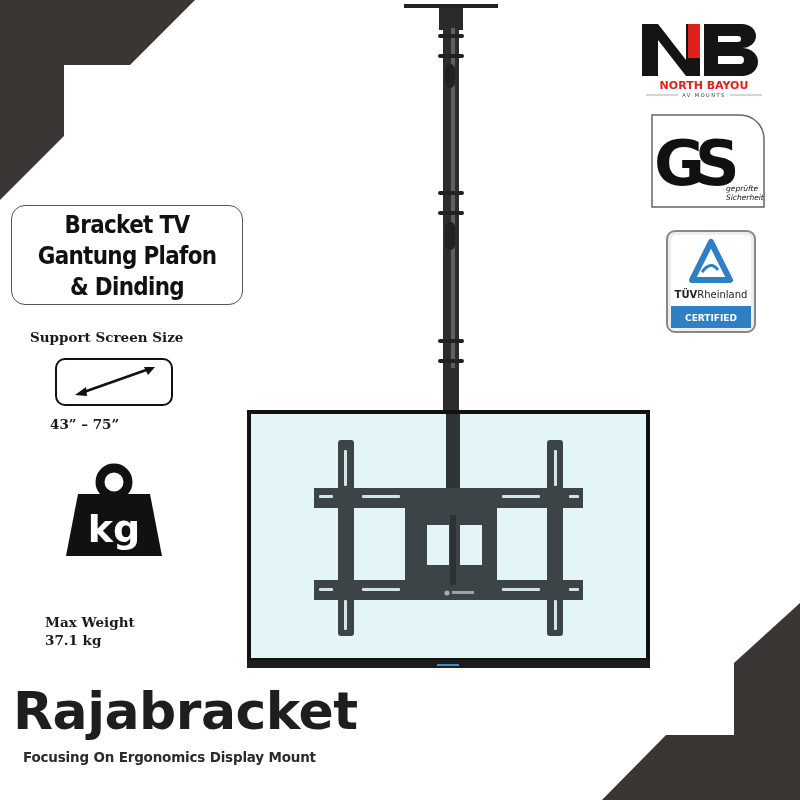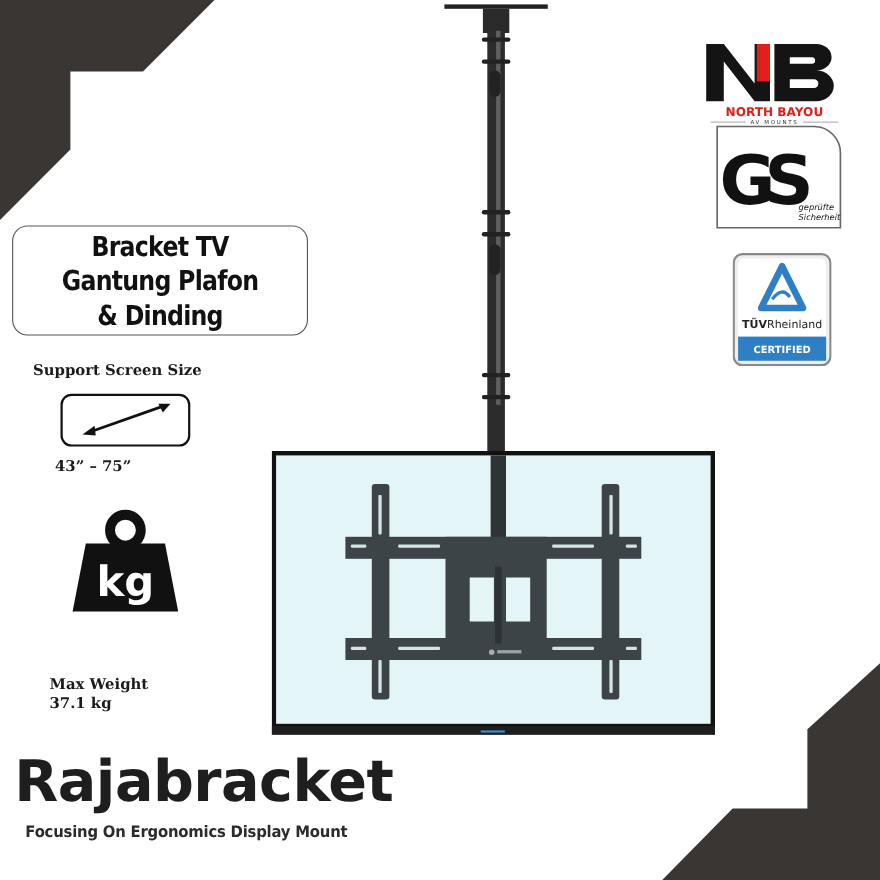--- a/index.html
+++ b/index.html
@@ -3,39 +3,39 @@
 <meta charset="utf-8">
 <style>
   html, body { margin: 0; padding: 0; }
   body { width: 800px; height: 800px; position: relative; overflow: hidden; background: #ffffff; font-family: "DejaVu Sans", sans-serif; }
   .abs { position: absolute; }
 
   
   .corner { position: absolute; }
 
   
-  .title-box { left: 11px; top: 205px; width: 269px; height: 100px; border: 1.5px solid #555; border-radius: 14px; box-sizing: border-box; text-align: center; }
+  .title-box { left: 11px; top: 205px; width: 232px; height: 100px; border: 1.5px solid #555; border-radius: 14px; box-sizing: border-box; text-align: center; }
   .title-line { font-family: "DejaVu Sans", sans-serif; font-weight: bold; font-size: 25px; line-height: 31px; color: #111; letter-spacing: -0.8px; transform: scaleX(0.86); }
   .title-lines { padding-top: 3px; }
 
   .serif-label { font-family: "DejaVu Serif", serif; font-weight: bold; color: #1a1a1a; text-align: left; }
 
   .screen-size-label { left: 30px; top: 329px; width: 170px; font-size: 13.5px; }
   .screen-size-icon { left: 55px; top: 358px; width: 118px; height: 48px; border: 2px solid #111; border-radius: 10px; box-sizing: border-box; }
   .screen-size-value { left: 50px; top: 416px; width: 120px; font-size: 13.5px; }
 
   .weight-icon { left: 64px; top: 462px; width: 100px; height: 96px; }
   .max-weight-label { left: 45px; top: 569px; width: 140px; font-size: 13.5px; line-height: 18px; margin-top: 44px; }
 
   
   .brand-name { left: 13px; top: 681px; font-family: "DejaVu Sans", sans-serif; font-weight: bold; font-size: 52px; color: #1e1e1e; letter-spacing: -0.5px; line-height: 60px; }
   .brand-tagline { left: 23px; top: 749px; font-family: "DejaVu Sans", sans-serif; font-weight: bold; font-size: 14.5px; color: #2b2b2b; letter-spacing: -0.2px; transform: scaleX(0.93); transform-origin: left; }
 
   
-  .nb-logo { left: 638px; top: 34px; width: 130px; height: 80px; }
+  .nb-logo { left: 638px; top: 18px; width: 130px; height: 80px; }
   .gs-logo { left: 650px; top: 113px; width: 116px; height: 96px; text-align: right; }
   .tuv-logo { left: 666px; top: 230px; width: 90px; height: 103px; }
 
   
   .tv { left: 247px; top: 410px; width: 403px; height: 258px; }
   .pole { left: 400px; top: 0px; width: 110px; height: 410px; }
 </style>
 </head>
 <body>
 

